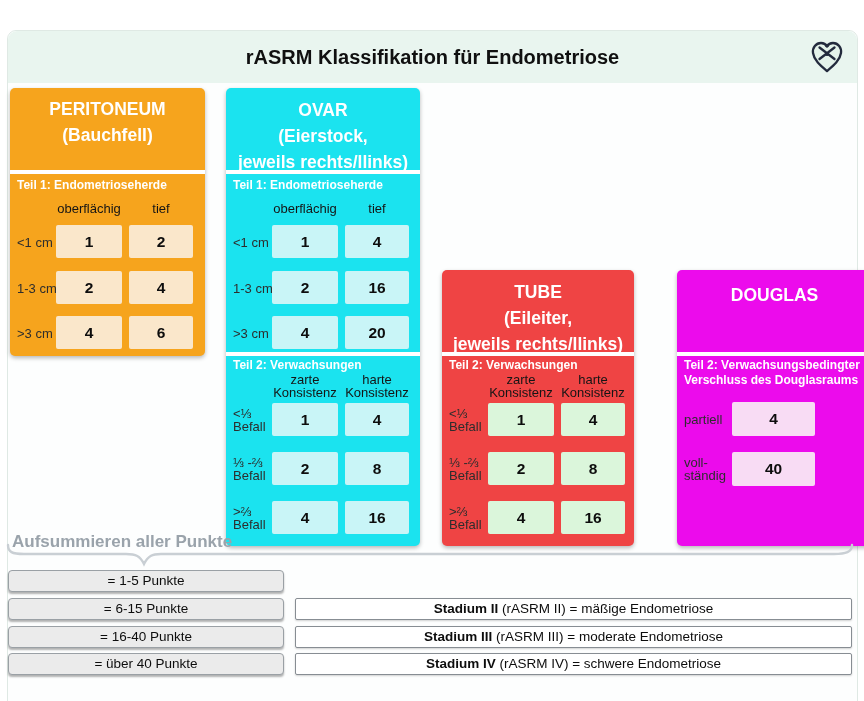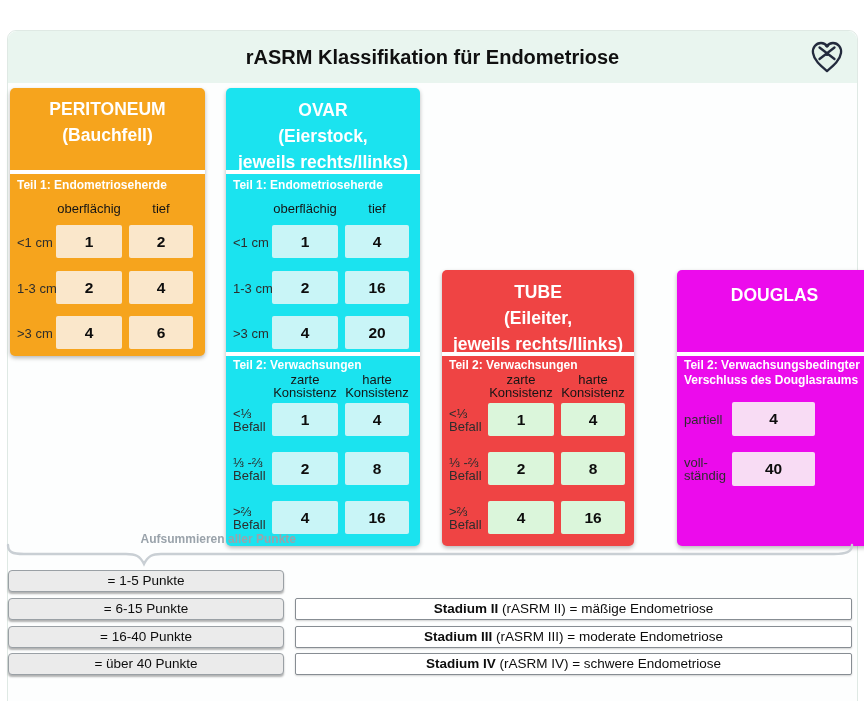--- a/index.html
+++ b/index.html
@@ -42,22 +42,22 @@
           align-items:center; justify-content:center; font-weight:bold;
           font-size:15.5px; color:#0d0d0d; }
   .c1 { left:46px; width:66px; }
   .c2 { left:119px; width:64px; }
   .p .cell { background:#fae7cb; }
   .o .cell { background:#c9f5f7; }
   .t .cell { background:#dbf6db; }
   .d .cell { background:#f8dcf4; left:55px; width:83px; height:34px; }
 
   
-  .sum-note { position:absolute; left:20px; top:532px; width:276px; text-align:right;
-              font-size:12px; font-weight:bold; color:#9aa3ab; }
+  .sum-note { position:absolute; left:12px; top:532px; width:276px; text-align:left;
+              font-size:17px; font-weight:bold; color:#9aa3ab; }
   .brace { position:absolute; left:6px; top:542px; width:848px; height:28px; }
   .point-box { position:absolute; left:8px; width:276px; height:22px; background:#ebebeb;
                border:1px solid #9aa0a5; border-radius:4px; box-shadow:0 2px 2px rgba(0,0,0,.3);
                text-align:center; font-size:13.5px; font-weight:normal; color:#0d0d0d;
                line-height:20px; }
   .stage-box { position:absolute; left:295px; width:557px; height:22px; background:#ffffff;
                border:1px solid #878d93; border-radius:2px; box-shadow:0 1px 2px rgba(0,0,0,.18);
                text-align:center; font-size:13.5px; color:#0d0d0d; line-height:20px; }
   .stage-box b { font-weight:bold; }
   .r1 { top:570px; } .r2 { top:598px; } .r3 { top:626px; } .r4 { top:653px; }

